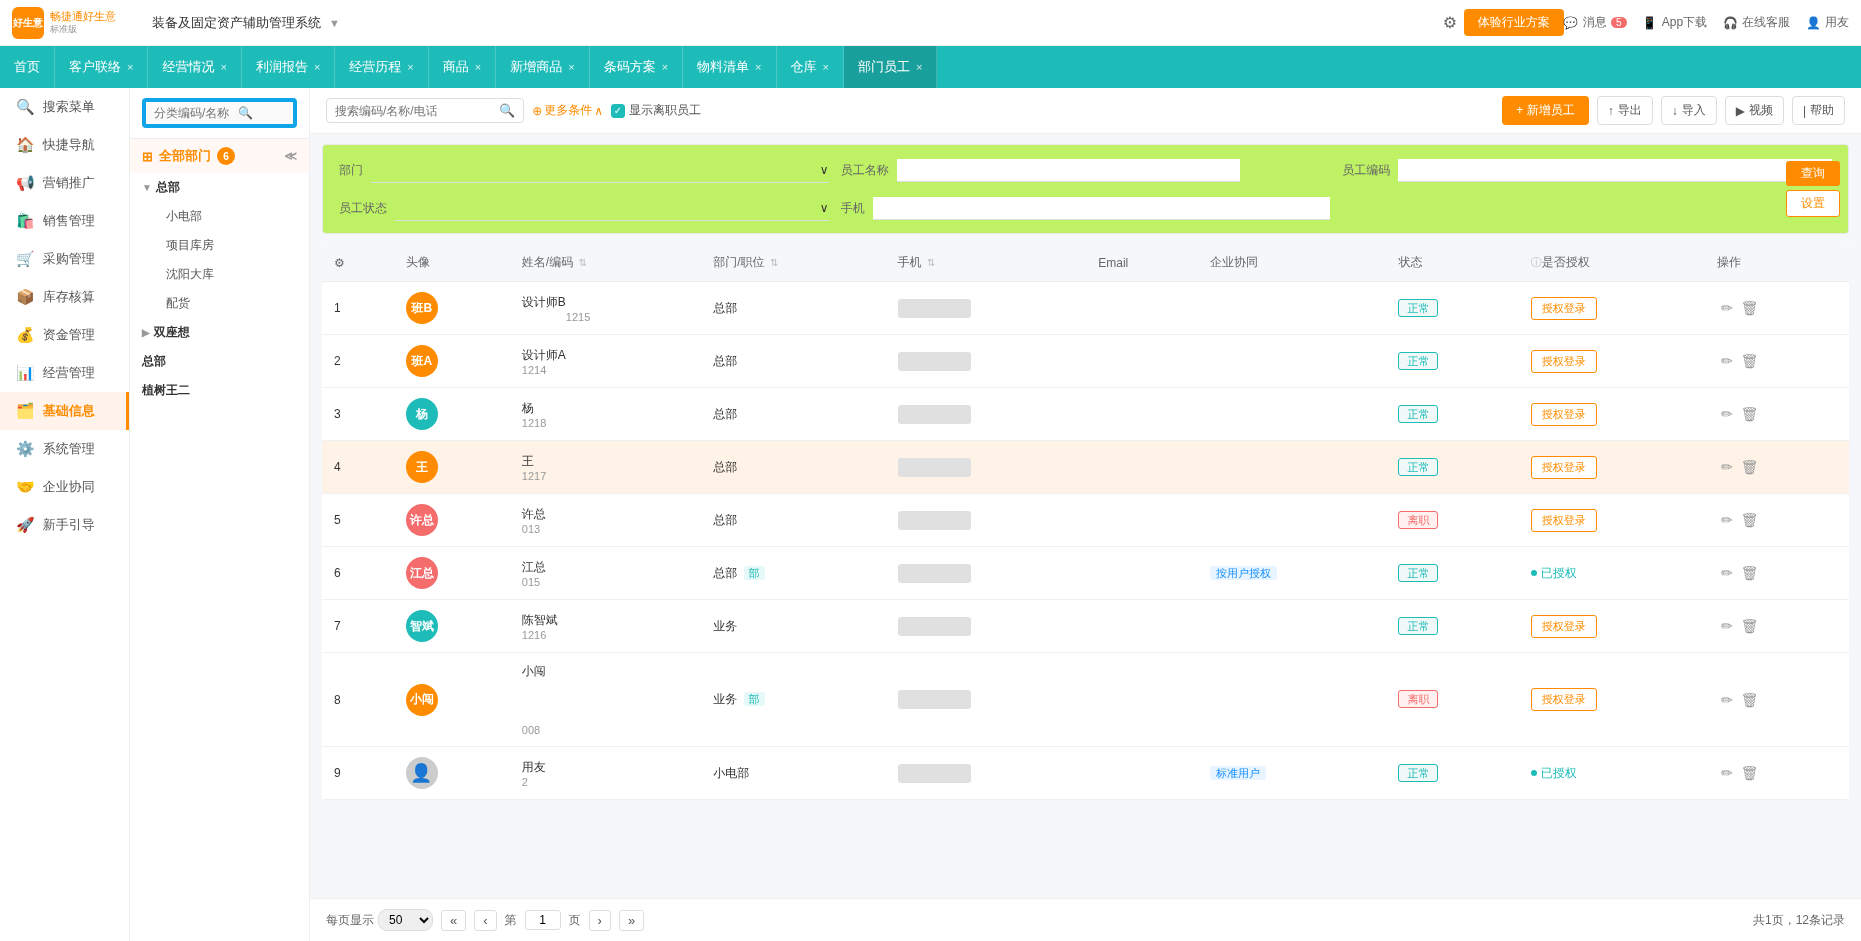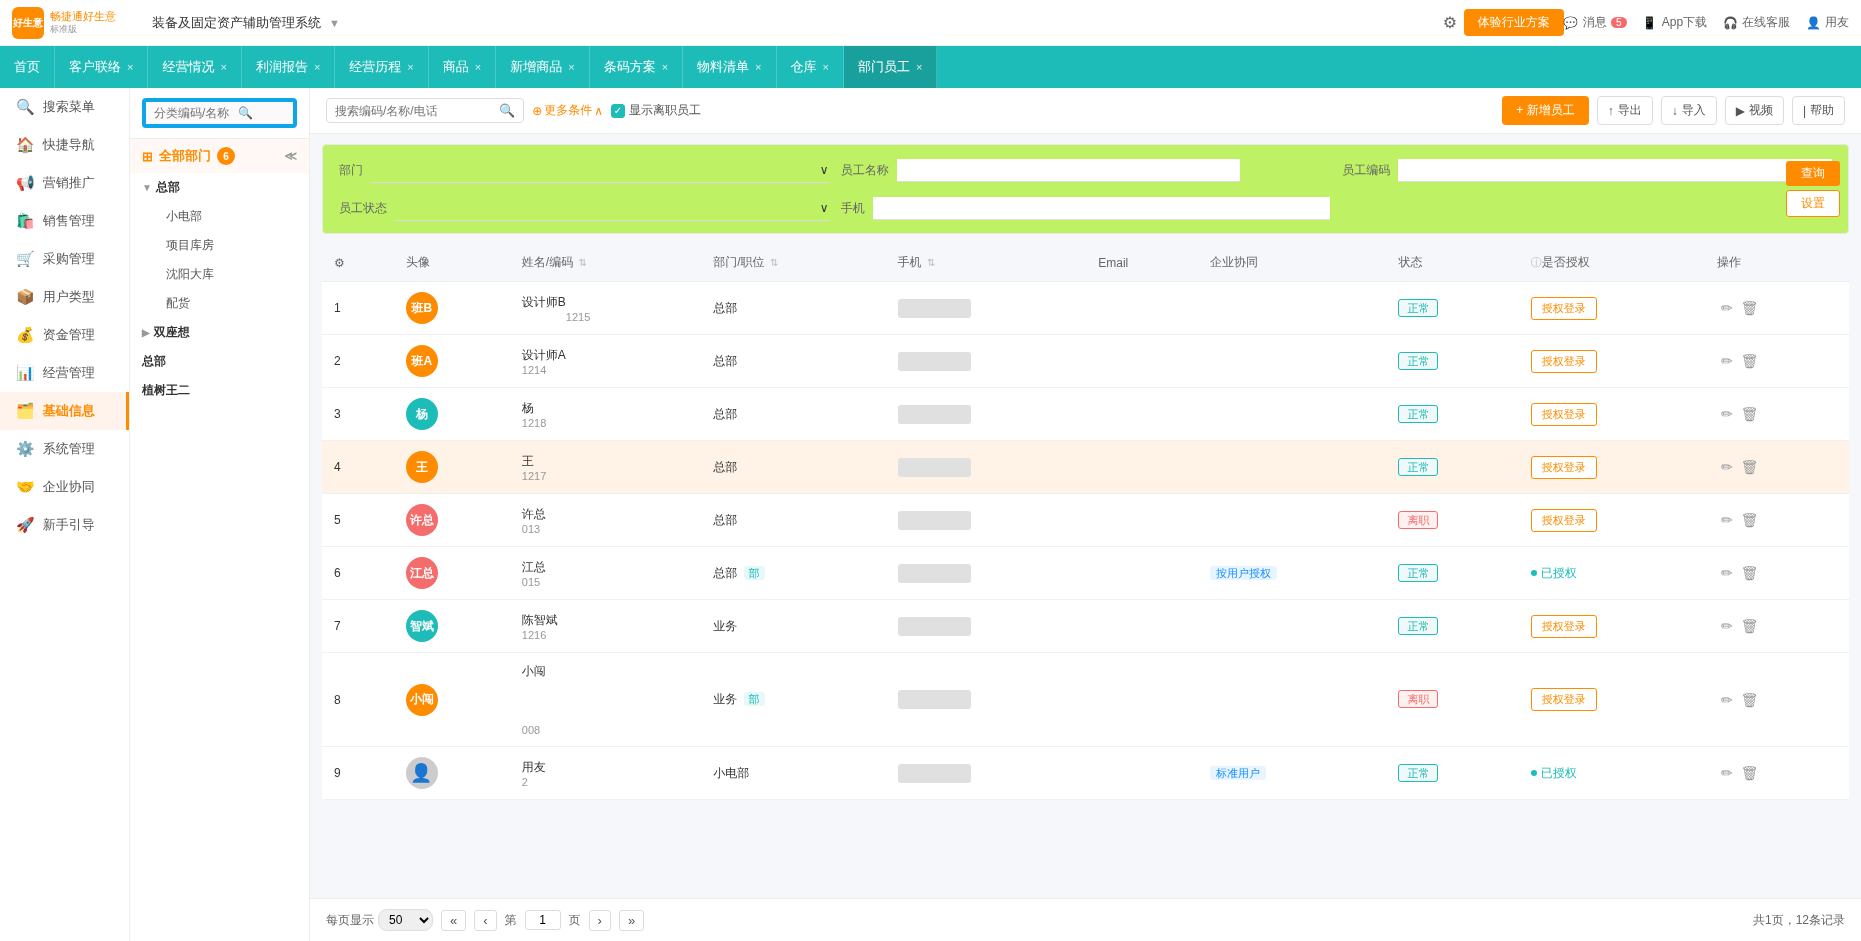--- a/index.html
+++ b/index.html
@@ -178,21 +178,21 @@
     <div class="sidebar-item">
       <span class="sidebar-icon">🛍️</span>
       <span>销售管理</span>
     </div>
     <div class="sidebar-item">
       <span class="sidebar-icon">🛒</span>
       <span>采购管理</span>
     </div>
     <div class="sidebar-item">
       <span class="sidebar-icon">📦</span>
-      <span>用户类型</span>
+      <span>库存核算</span>
     </div>
     <div class="sidebar-item">
       <span class="sidebar-icon">💰</span>
       <span>资金管理</span>
     </div>
     <div class="sidebar-item">
       <span class="sidebar-icon">📊</span>
       <span>经营管理</span>
     </div>
     <div class="sidebar-item active">

